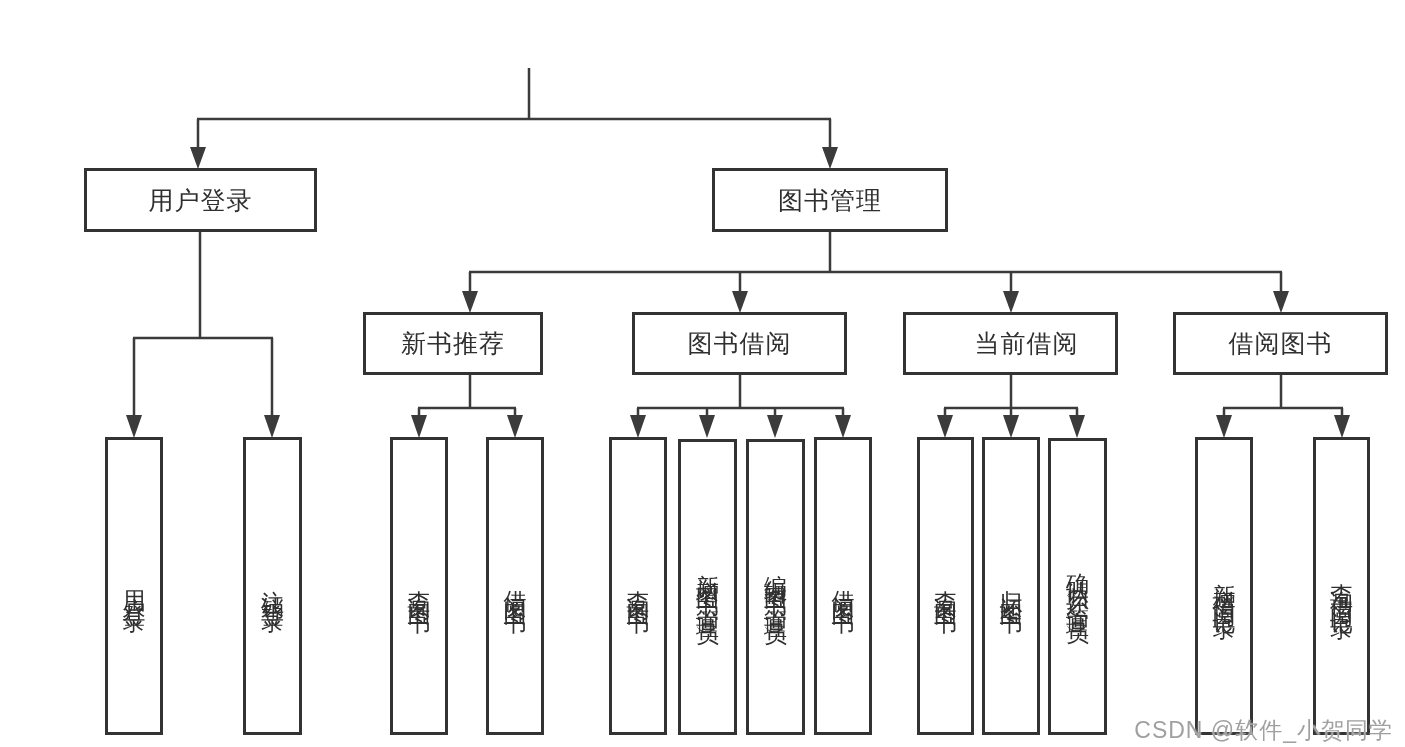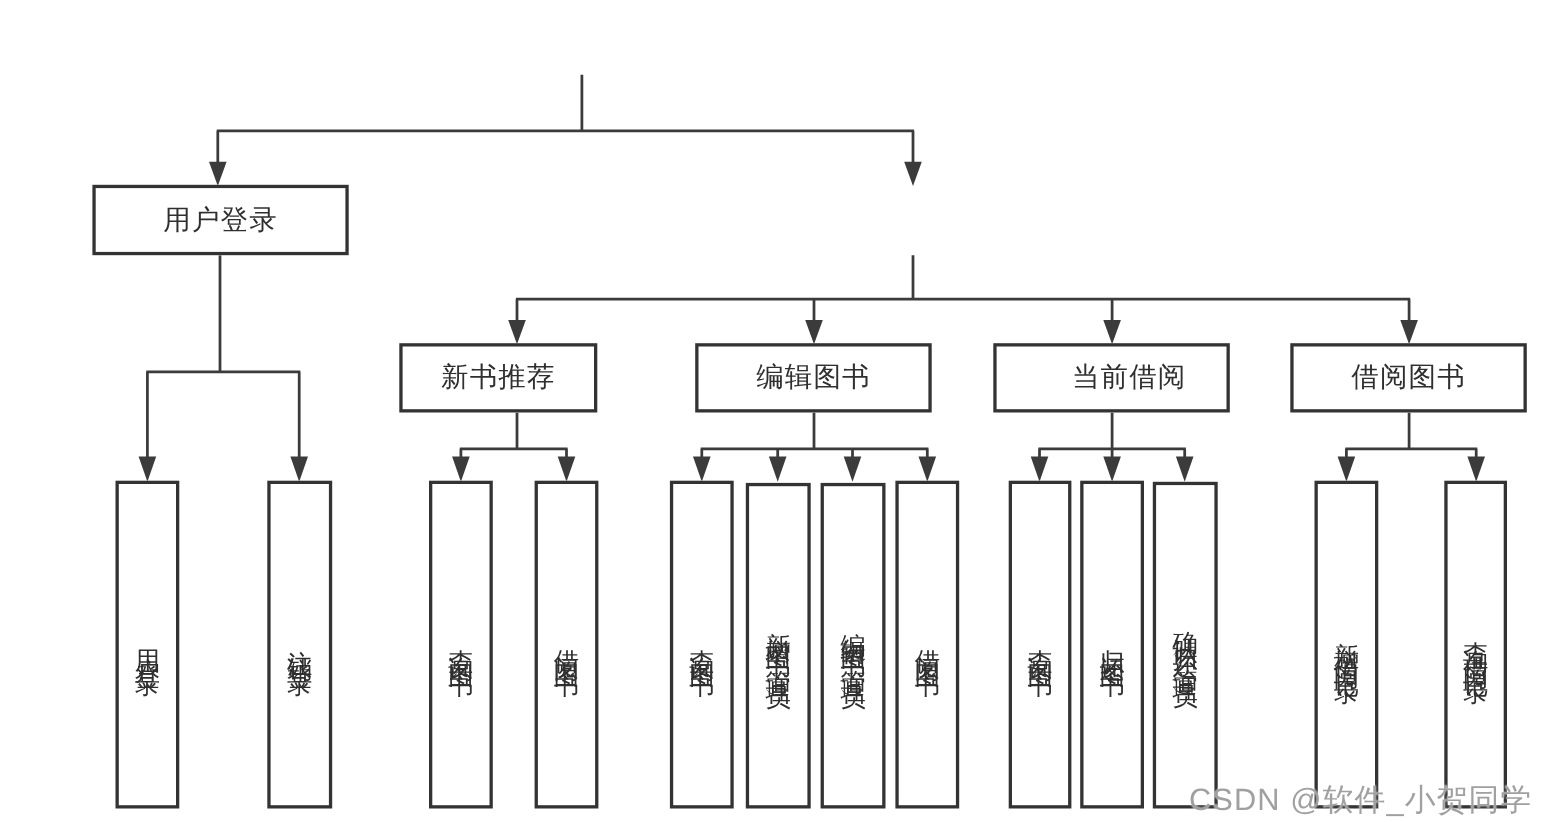--- a/index.html
+++ b/index.html
@@ -42,21 +42,21 @@
     text-orientation: mixed;
     font-size: 23px;
     letter-spacing: 7px;
     line-height: 1;
     white-space: nowrap;
   }
   #watermark {
     position: absolute;
     right: 12px;
     bottom: 1px;
-    font-size: 28px;
+    font-size: 23px;
     color: #a0a0a0;
     letter-spacing: 1px;
     text-shadow: 0 0 2px #ffffff;
     white-space: nowrap;
   }
 </style>
 </head>
 <body>
 
 <div id="stage">
@@ -101,26 +101,29 @@
       <path d="M1281,375 L1281,408 M1223,408 L1343,408 M1224,408 L1224,419 M1342,408 L1342,419"></path>
       <polygon points="1216,415 1232,415 1224,438" fill="#3b3b3b" stroke="none"></polygon>
       <polygon points="1334,415 1350,415 1342,438" fill="#3b3b3b" stroke="none"></polygon>
     </g>
   </svg>
 
 
   <div class="node h-node" style="left:84px; top:168px; width:233px; height:64px;">
     <span>用户登录</span>
   </div>
+  <div class="node h-node" style="left:712px; top:168px; width:236px; height:64px;">
+    <span>图书管理</span>
+  </div>
 
   <div class="node h-node" style="left:363px; top:312px; width:180px; height:63px;">
     <span>新书推荐</span>
   </div>
   <div class="node h-node" style="left:632px; top:312px; width:215px; height:63px;">
-    <span>编辑图书</span>
+    <span>图书借阅</span>
   </div>
   <div class="node h-node" style="left:903px; top:312px; width:215px; height:63px;padding-left:32px;">
     <span>当前借阅</span>
   </div>
   <div class="node h-node" style="left:1173px; top:312px; width:215px; height:63px;">
     <span>借阅图书</span>
   </div>
 
   <div class="node v-node" style="left:105px; top:437px; width:58px; height:298px;">
     <span>用户登录</span>

